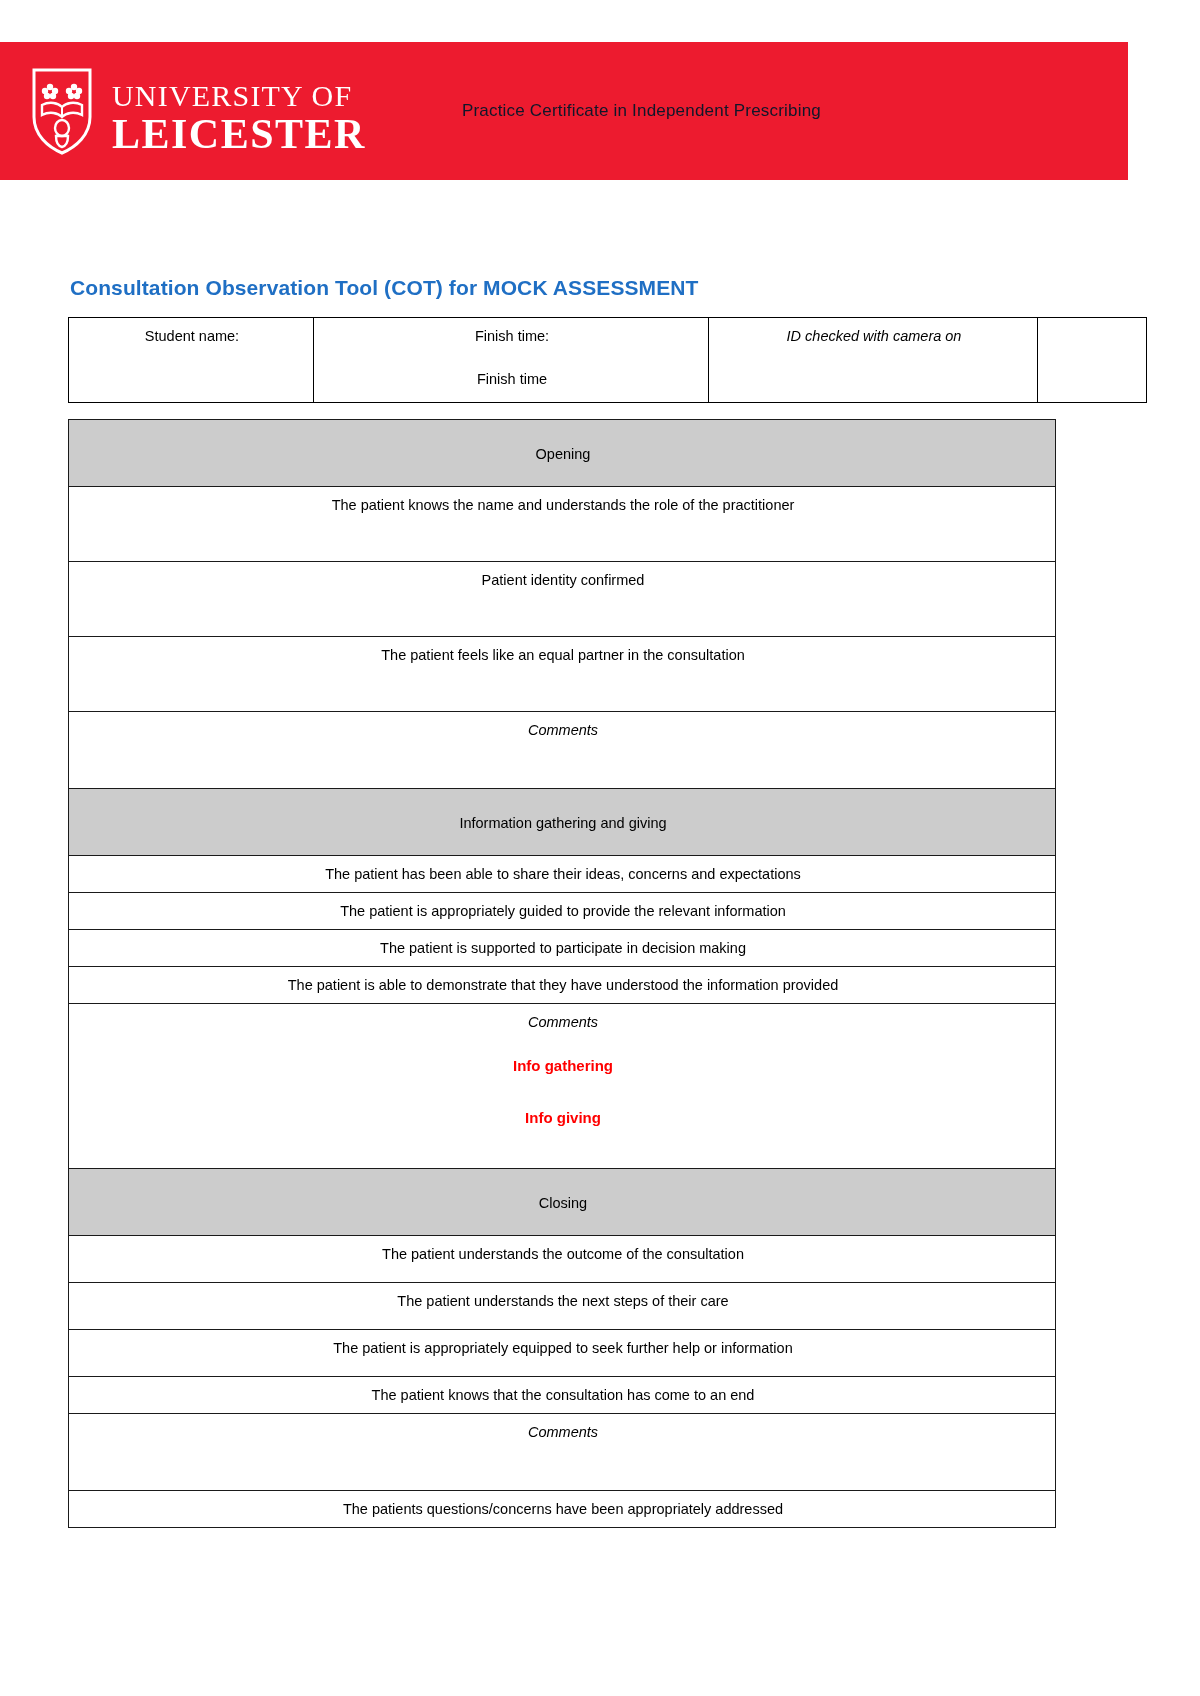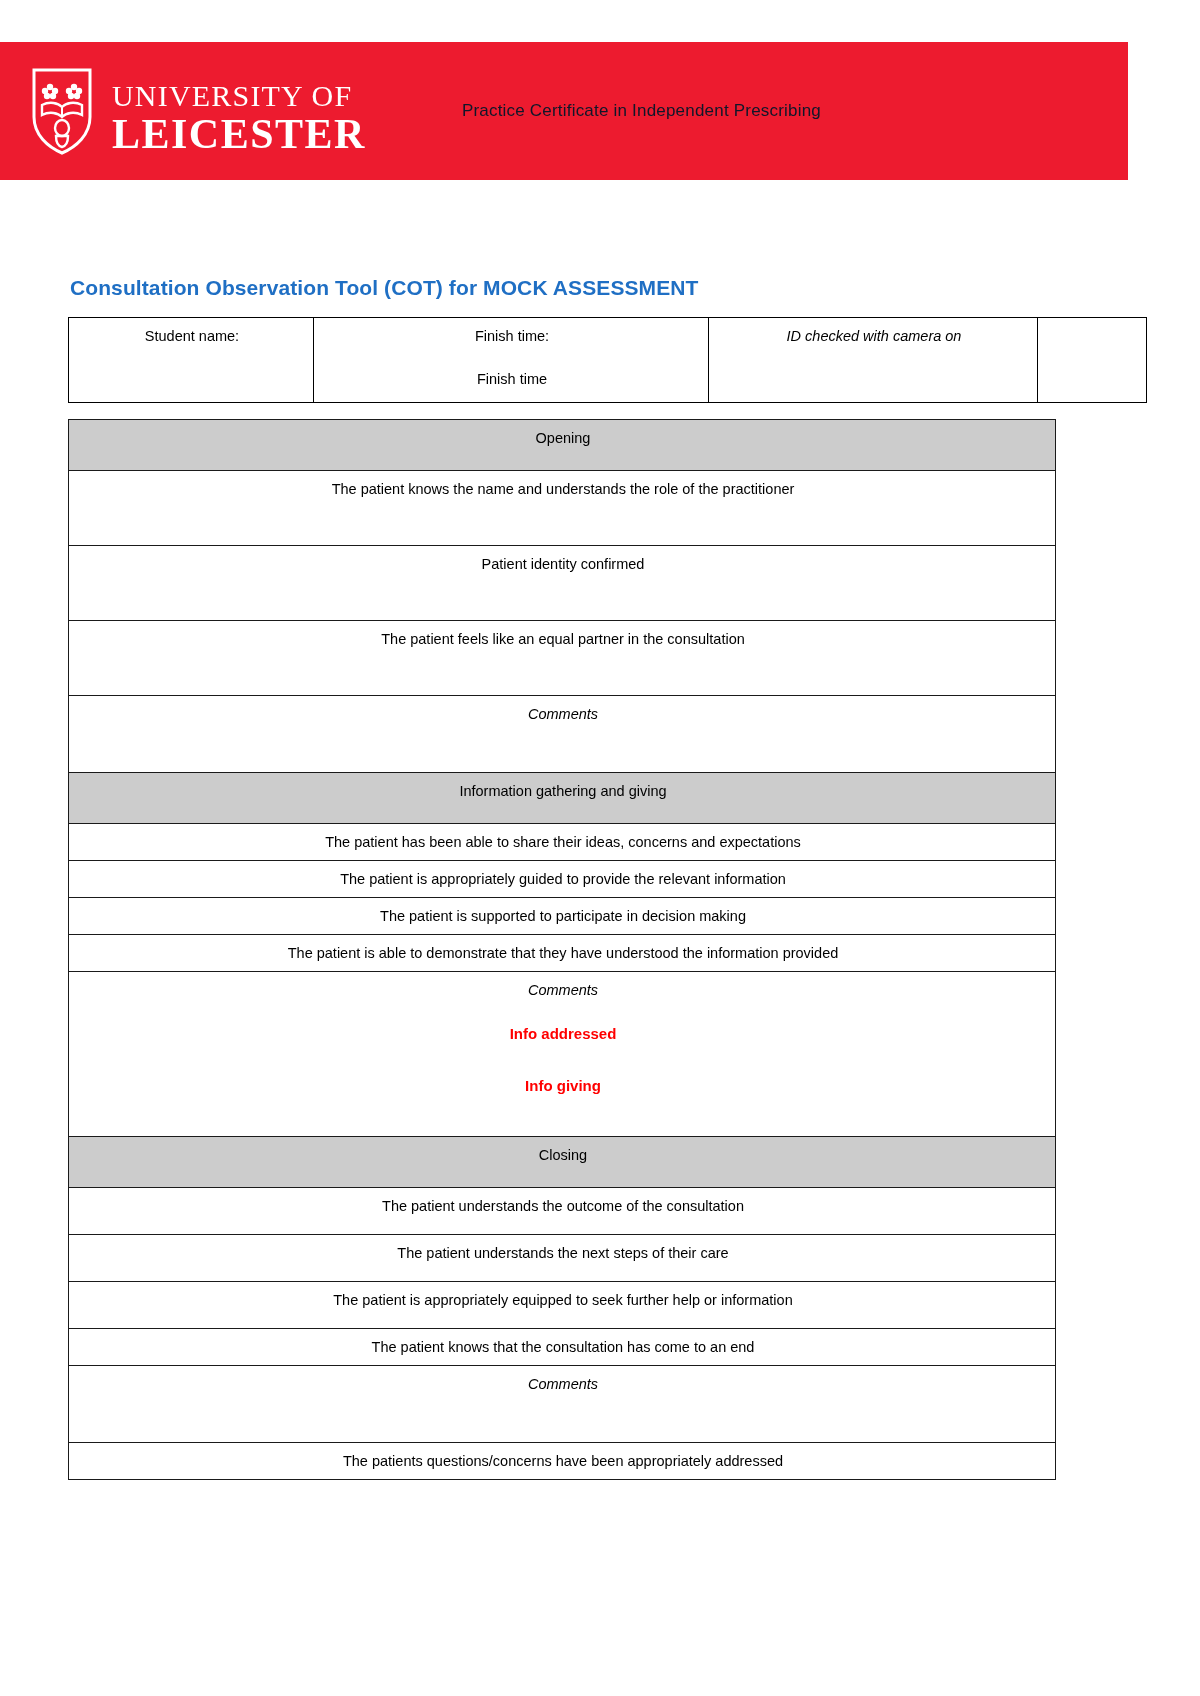--- a/index.html
+++ b/index.html
@@ -106,21 +106,21 @@
   .c-time  { width: 372px; }
   .c-id    { width: 306px; font-style: italic; }
   .c-blank { width: 86px; }
   .gap-line { height: 22px; }
 
   
   .criteria-table td { border: 1px solid #1a1a1a; }
   .section-head td {
     background: #CCCCCC;
     height: 32px;
-    padding-top: 8px;
+    padding-top: 24px;
     padding-bottom: 10px;
   }
   .row-tall td   { height: 60px; }
   .row-short td  { height: 22px; }
   .row-mid td    { height: 32px; }
   .comments-cell { font-style: italic; }
   .comment-box-sm td { height: 62px; }
   .comment-box-lg td { height: 150px; }
 
   .red-note {
@@ -223,21 +223,21 @@
       </tr>
       <tr class="row-short">
         <td>The patient is supported to participate in decision making</td>
       </tr>
       <tr class="row-short">
         <td>The patient is able to demonstrate that they have understood the information provided</td>
       </tr>
       <tr class="comment-box-lg">
         <td>
           <div class="comments-cell">Comments</div>
-          <div class="red-note">Info addressed</div>
+          <div class="red-note">Info gathering</div>
           <div class="red-note second">Info giving</div>
         </td>
       </tr>
 
       <tr class="section-head">
         <td>Closing</td>
       </tr>
       <tr class="row-mid">
         <td>The patient understands the outcome of the consultation</td>
       </tr>

